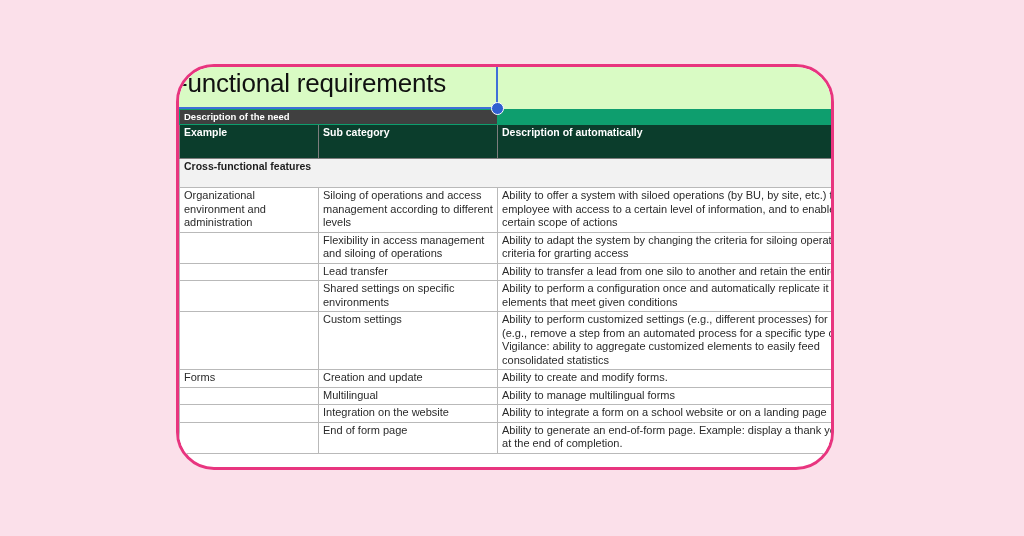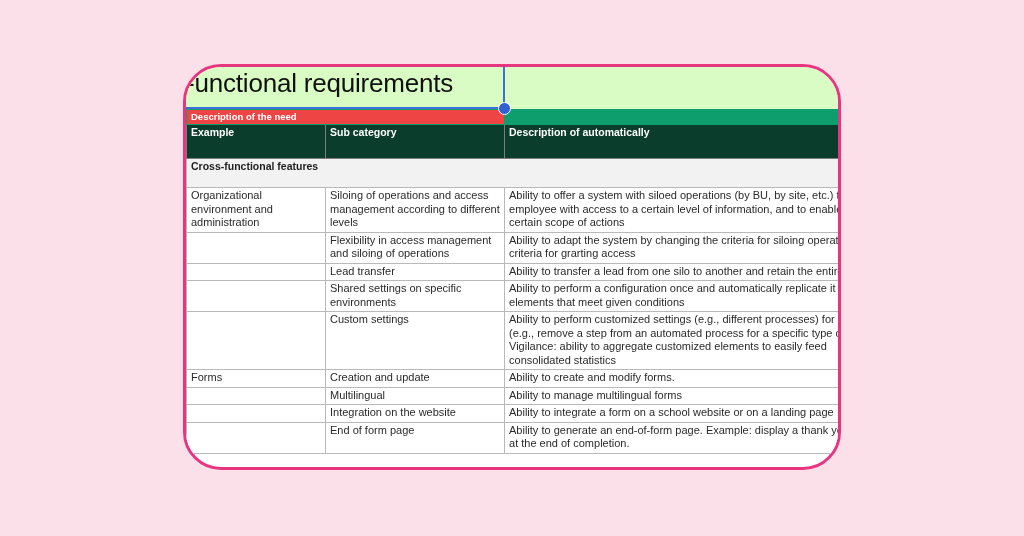--- a/index.html
+++ b/index.html
@@ -10,21 +10,21 @@
     width: 1024px;
     height: 536px;
     background: #fbe0ea;
     font-family: "Liberation Sans", sans-serif;
     overflow: hidden;
   }
 
   
   #viewport {
     position: absolute;
-    left: 183px;
+    left: 176px;
     top: 64px;
     width: 658px;
     height: 406px;
     border: 3px solid #e8357f;
     border-radius: 38px;
     box-sizing: border-box;
     overflow: hidden;
     background: #ffffff;
   }
   #clip {
@@ -106,21 +106,21 @@
     text-align: left;
     overflow: hidden;
   }
 
   .c-cat   { width: 139px; }
   .c-sub   { width: 179px; }
   .c-req   { width: 382px; }
 
   
   .band-need td {
-    background: #ef4444;
+    background: #404040;
     color: #ffffff;
     font-weight: bold;
     font-size: 9.5px;
     line-height: 11px;
     height: 11px;
     padding: 1px 4px 2px 4px;
     border-color: #0e9e6e;
   }
   .band-need td.sep {
     background: #0e9e6e;

